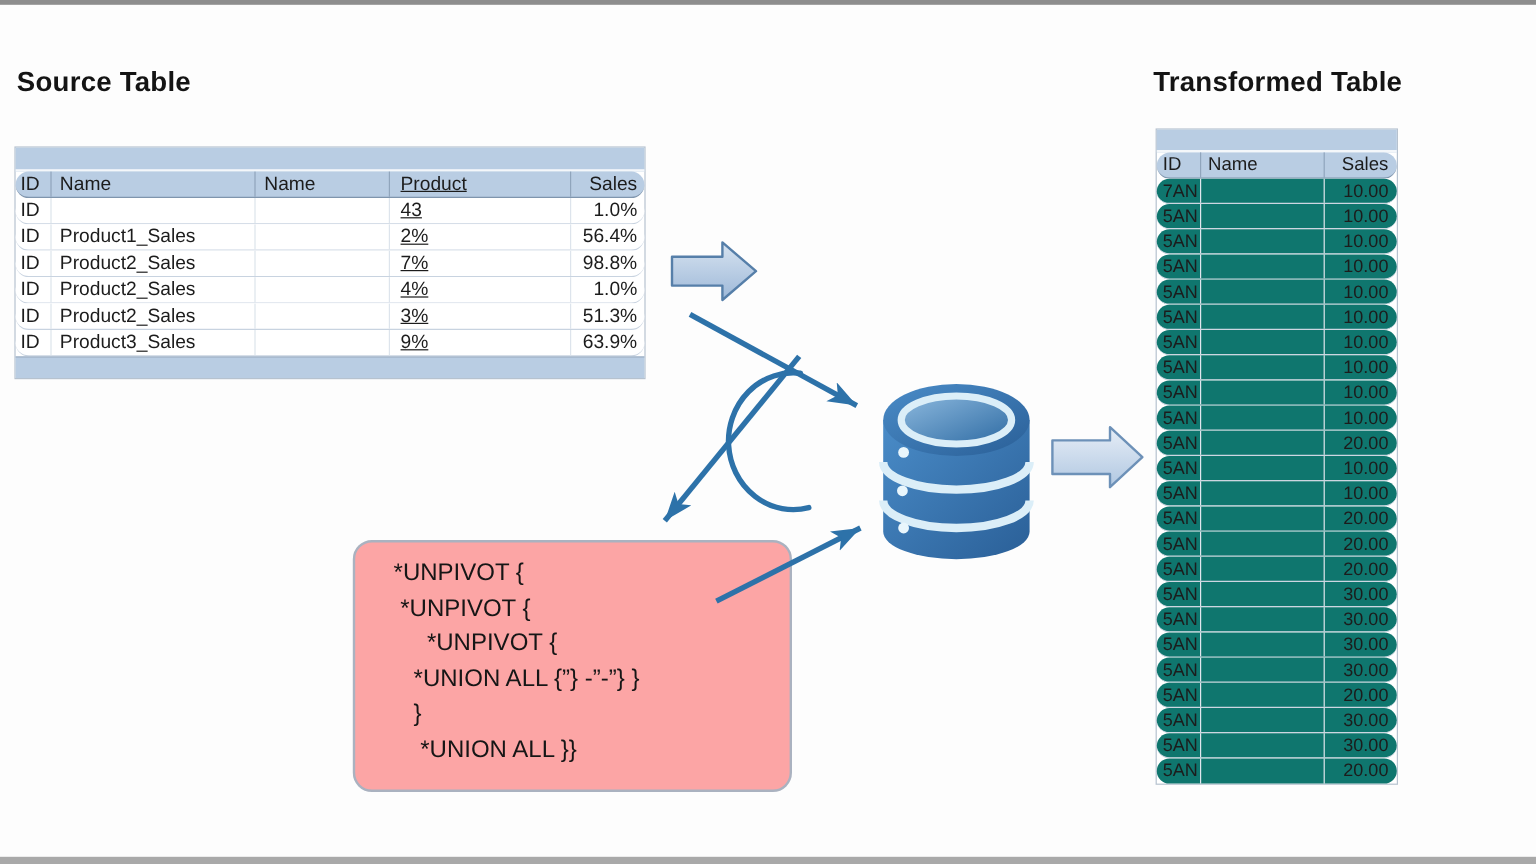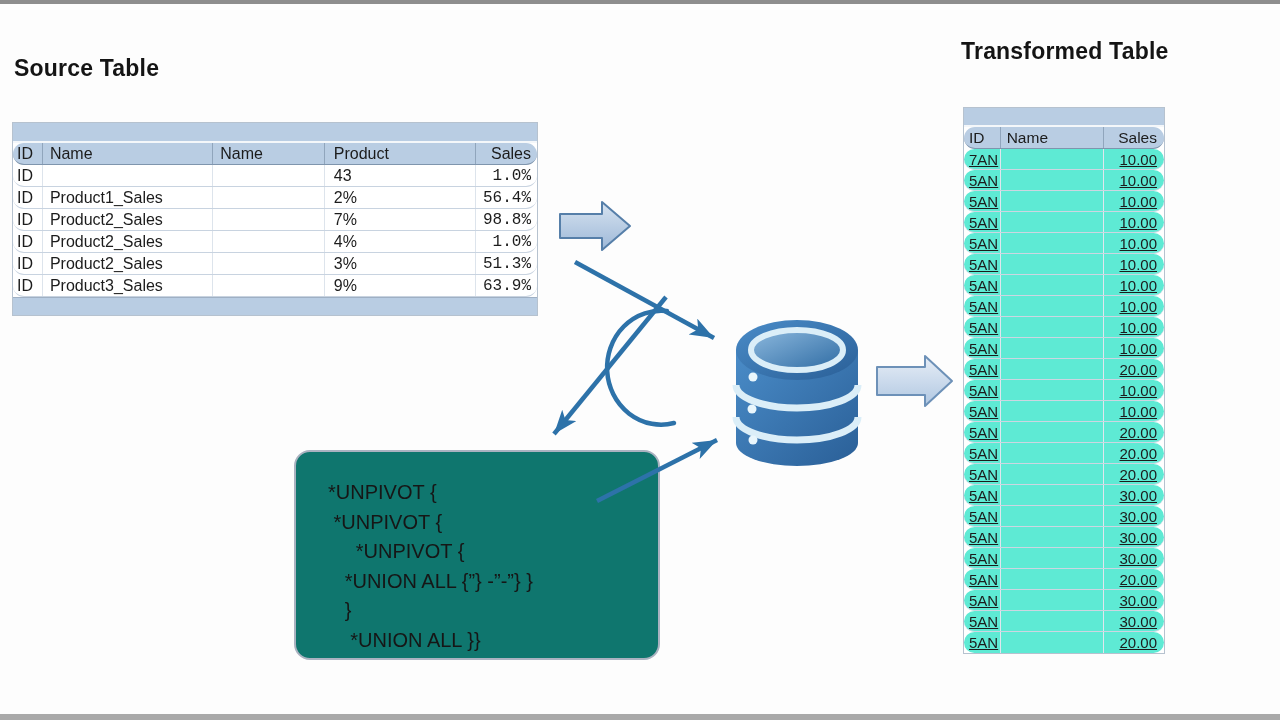--- a/index.html
+++ b/index.html
@@ -12,62 +12,62 @@
   }
   .abs { position:absolute; }
 
   #top-bar    { left:0; top:0;   width:1280px; height:4px; background:#8e8e8e; }
   #bottom-bar { left:0; top:714px; width:1280px; height:6px; background:#a9a9a9; }
 
   .section-title {
     font-size:23px; font-weight:bold; color:#141414; letter-spacing:.2px;
   }
   #src-title { left:14px;  top:55px; }
-  #xf-title  { left:961px; top:38px; }
+  #xf-title  { left:961px; top:55px; }
 
   
   .band { background:#b9cde3; }
   .trow { display:flex; align-items:flex-end;border-radius:11px; }
   .tcell { height:100%; display:flex; align-items:center; overflow:hidden; white-space:nowrap; }
 
   
   #src-table { left:12px; top:122px; width:526px; border:1px solid #b6c2cf; background:#fff; }
   #src-band-top { height:20px; border-bottom:2px solid #f4f7fa; }
   #src-head { height:22px; background:#b9cde3; border-bottom:1px solid #7f95ad; font-size:16px; }
   #src-head .tcell { border-right:1px solid #90a5bc; }
   #src-head .tcell:last-child { border-right:none; }
   #src-body .trow { height:22px; border-bottom:1px solid #c8d3e0; font-size:16px; background:#fff; }
   #src-body .tcell { border-right:1px solid #dde4ec; }
-  #src-body .tcell:last-child { border-right:none;font-family:Liberation Mono, monospace; }
+  #src-body .tcell:last-child { border-right:none; }
   #src-band-bottom { height:18px; border-top:1px solid #9fb0c4; }
   .src .c0 { width:30px;  padding-left:4px; }
   .src .c1 { width:171px; padding-left:7px; }
   .src .c2 { width:112px; padding-left:7px; }
-  .src .c3 { width:152px; padding-left:9px; }
+  .src .c3 { width:152px; padding-left:9px;text-decoration:underline; }
   .src .c4 { width:61px;  padding-right:6px; justify-content:flex-end; }
 
   
   #xf-table { left:963px; top:107px; width:202px; border:1px solid #b6c2cf; background:#fff; }
   #xf-band-top { height:19px; border-bottom:2px solid #f4f7fa; }
   #xf-head { height:22px; background:#b9cde3; border-bottom:1px solid #7f95ad; font-size:15.5px; }
   #xf-head .tcell { border-right:1px solid #90a5bc; }
   #xf-head .tcell:last-child { border-right:none; }
-  #xf-body .trow { height:21px; border-bottom:1px solid #ccd6e1; font-size:15px; background:#5eead4;text-decoration:underline; }
+  #xf-body .trow { height:21px; border-bottom:1px solid #ccd6e1; font-size:15px; background:#0f766e; }
   #xf-body .trow:last-child { border-bottom:none; }
   #xf-body .tcell { border-right:1px solid #e0e6ed; }
   #xf-body .tcell:last-child { border-right:none; }
   .xf .c0 { width:37px;  padding-left:5px; }
   .xf .c1 { width:104px; padding-left:6px; }
   .xf .c2 { width:61px;  padding-right:7px; justify-content:flex-end; }
 
   
   #code-box {
     left:294px; top:450px; width:366px; height:210px;
-    background:#0f766e; border:2px solid #aab2c0; border-radius:16px;
-    padding:26px 0 0 32px;
+    background:#fca5a5; border:2px solid #aab2c0; border-radius:16px;
+    padding:11px 0 0 32px;
   }
   .code-line {
     white-space:pre;
     font-family:"Liberation Sans", sans-serif;
     font-size:20px; line-height:29.5px; color:#161616;
   }
 
   #diagram-svg { left:0; top:0; width:1280px; height:720px; pointer-events:none; }
 </style>
 </head>

